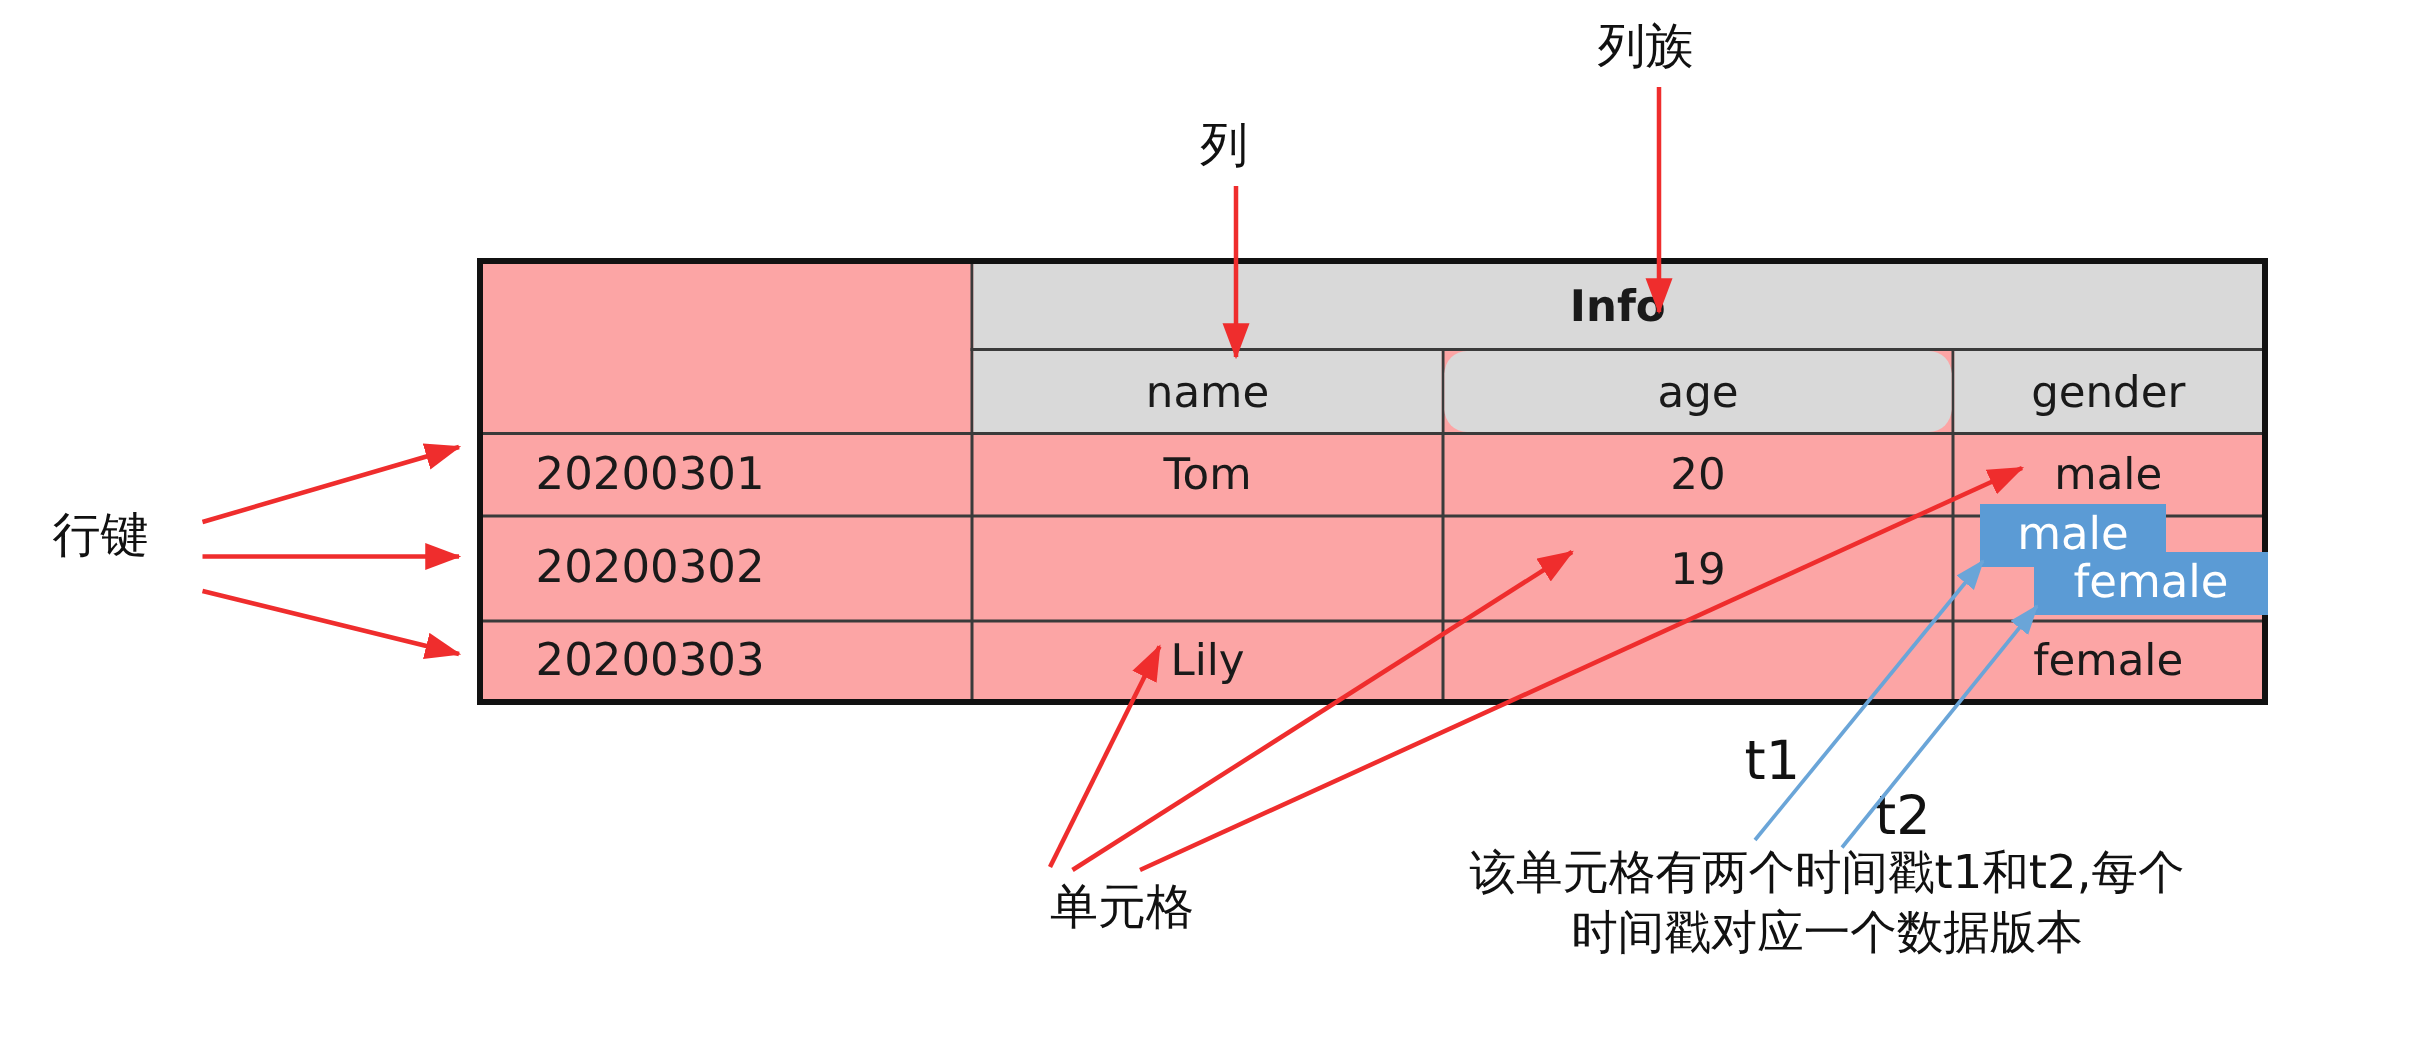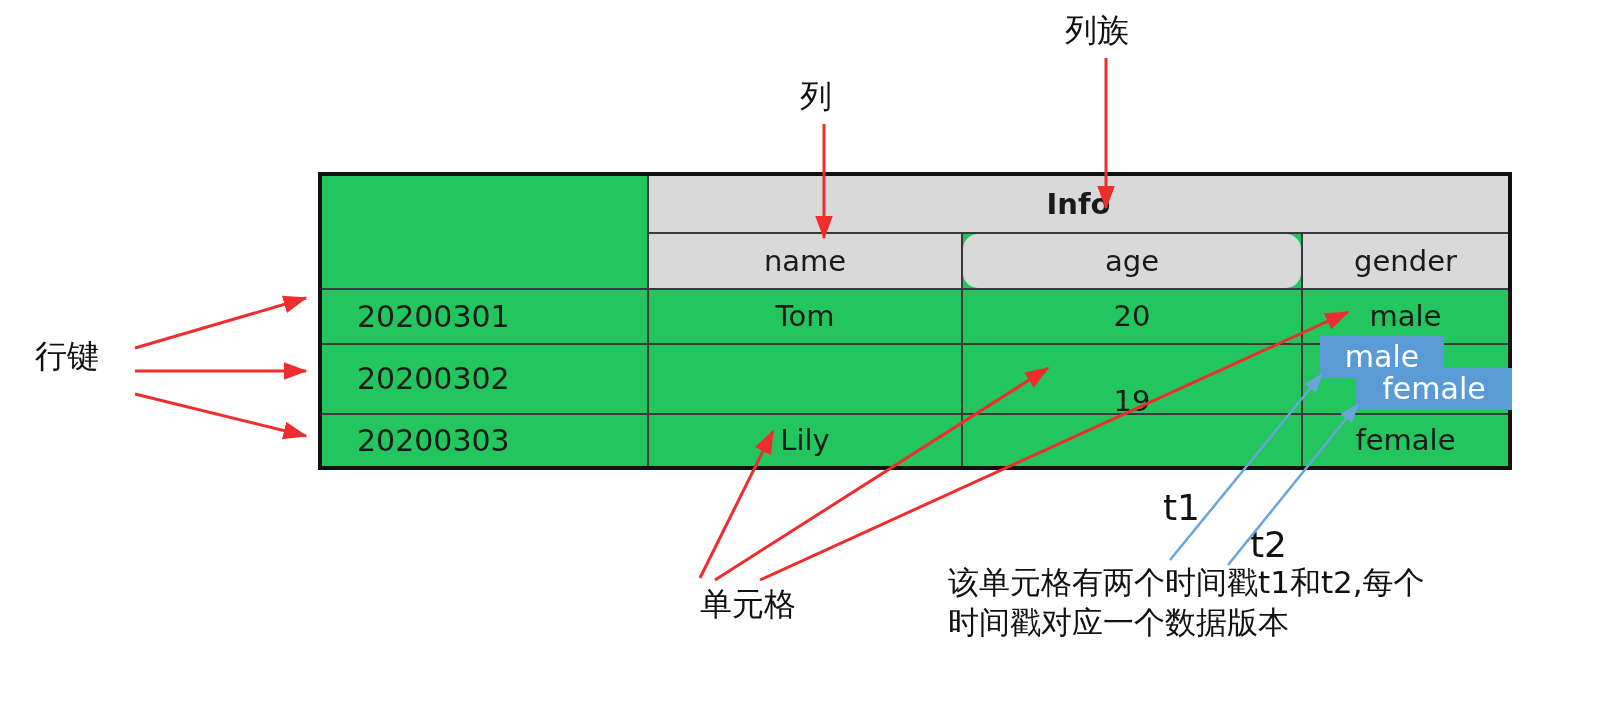--- a/index.html
+++ b/index.html
@@ -5,33 +5,33 @@
   html,body{margin:0;padding:0;background:#ffffff;}
   body{width:1612px;height:702px;position:relative;overflow:hidden;
        font-family:"DejaVu Sans","Liberation Sans",sans-serif;color:#1a1a1a;}
   #stage{position:absolute;left:0;top:0;width:1612px;height:702px;}
 
   
   #arrows{position:absolute;left:0;top:0;width:1612px;height:702px;pointer-events:none;}
 
   
   #hbase-table{position:absolute;left:318px;top:172px;width:1194px;height:298px;
-               border:4px solid #111;box-sizing:border-box;background:#22c55e;}
+               border:4px solid #111;box-sizing:border-box;background:#fca5a5;}
   .tcell{position:absolute;box-sizing:border-box;display:flex;align-items:center;
          justify-content:center;font-size:29px;line-height:1;}
   .vline{position:absolute;width:2px;background:#3a3a3a;}
   .hline{position:absolute;height:2px;background:#3a3a3a;}
   .hdr{background:#d9d9d9;}
   .rowkey{justify-content:flex-start;padding-left:35px;font-size:30px;}
 
   
   .lbl{position:absolute;font-size:32px;line-height:1.15;white-space:nowrap;color:#111;}
   .lbl-sm{position:absolute;font-size:36px;line-height:1;color:#111;}
   .caption{position:absolute;font-size:31px;line-height:1.35;color:#111;
-           white-space:pre-line;}
+           white-space:pre-line;text-align:center;}
 
   
   .chip{position:absolute;color:#ffffff;font-size:30px;line-height:1;
         display:flex;align-items:center;justify-content:center;}
 </style>
 </head>
 <body>
 
 <div id="stage">
 
@@ -68,21 +68,21 @@
     <div class="tcell hdr" style="left:327px;top:58px;width:312px;height:54px;">name</div>
     <div class="tcell hdr" style="left:641px;top:58px;width:338px;height:54px;border-radius:15px;">age</div>
     <div class="tcell hdr" style="left:981px;top:58px;width:205px;height:54px;">gender</div>
 
     <div class="tcell rowkey" style="left:0;top:114px;width:325px;height:53px;">20200301</div>
     <div class="tcell" style="left:327px;top:114px;width:312px;height:53px;">Tom</div>
     <div class="tcell" style="left:641px;top:114px;width:338px;height:53px;">20</div>
     <div class="tcell" style="left:981px;top:114px;width:205px;height:53px;">male</div>
 
     <div class="tcell rowkey" style="left:0;top:169px;width:325px;height:68px;">20200302</div>
-    <div class="tcell" style="left:641px;top:169px;width:338px;height:68px;margin-top:22px;">19</div>
+    <div class="tcell" style="left:641px;top:169px;width:338px;height:68px;">19</div>
     <div class="tcell" style="left:981px;top:169px;width:205px;height:68px;">male</div>
 
     <div class="tcell rowkey" style="left:0;top:239px;width:325px;height:51px;border-radius:13px;">20200303</div>
     <div class="tcell" style="left:327px;top:239px;width:312px;height:51px;">Lily</div>
     <div class="tcell" style="left:981px;top:239px;width:205px;height:51px;">female</div>
   </div>
 
   <div class="chip" style="left:1320px;top:336px;width:124px;height:42px;background:#5b9bd5;">male</div>
   <div class="chip" style="left:1356px;top:368px;width:156px;height:42px;background:#5b9bd5;">female</div>
 

